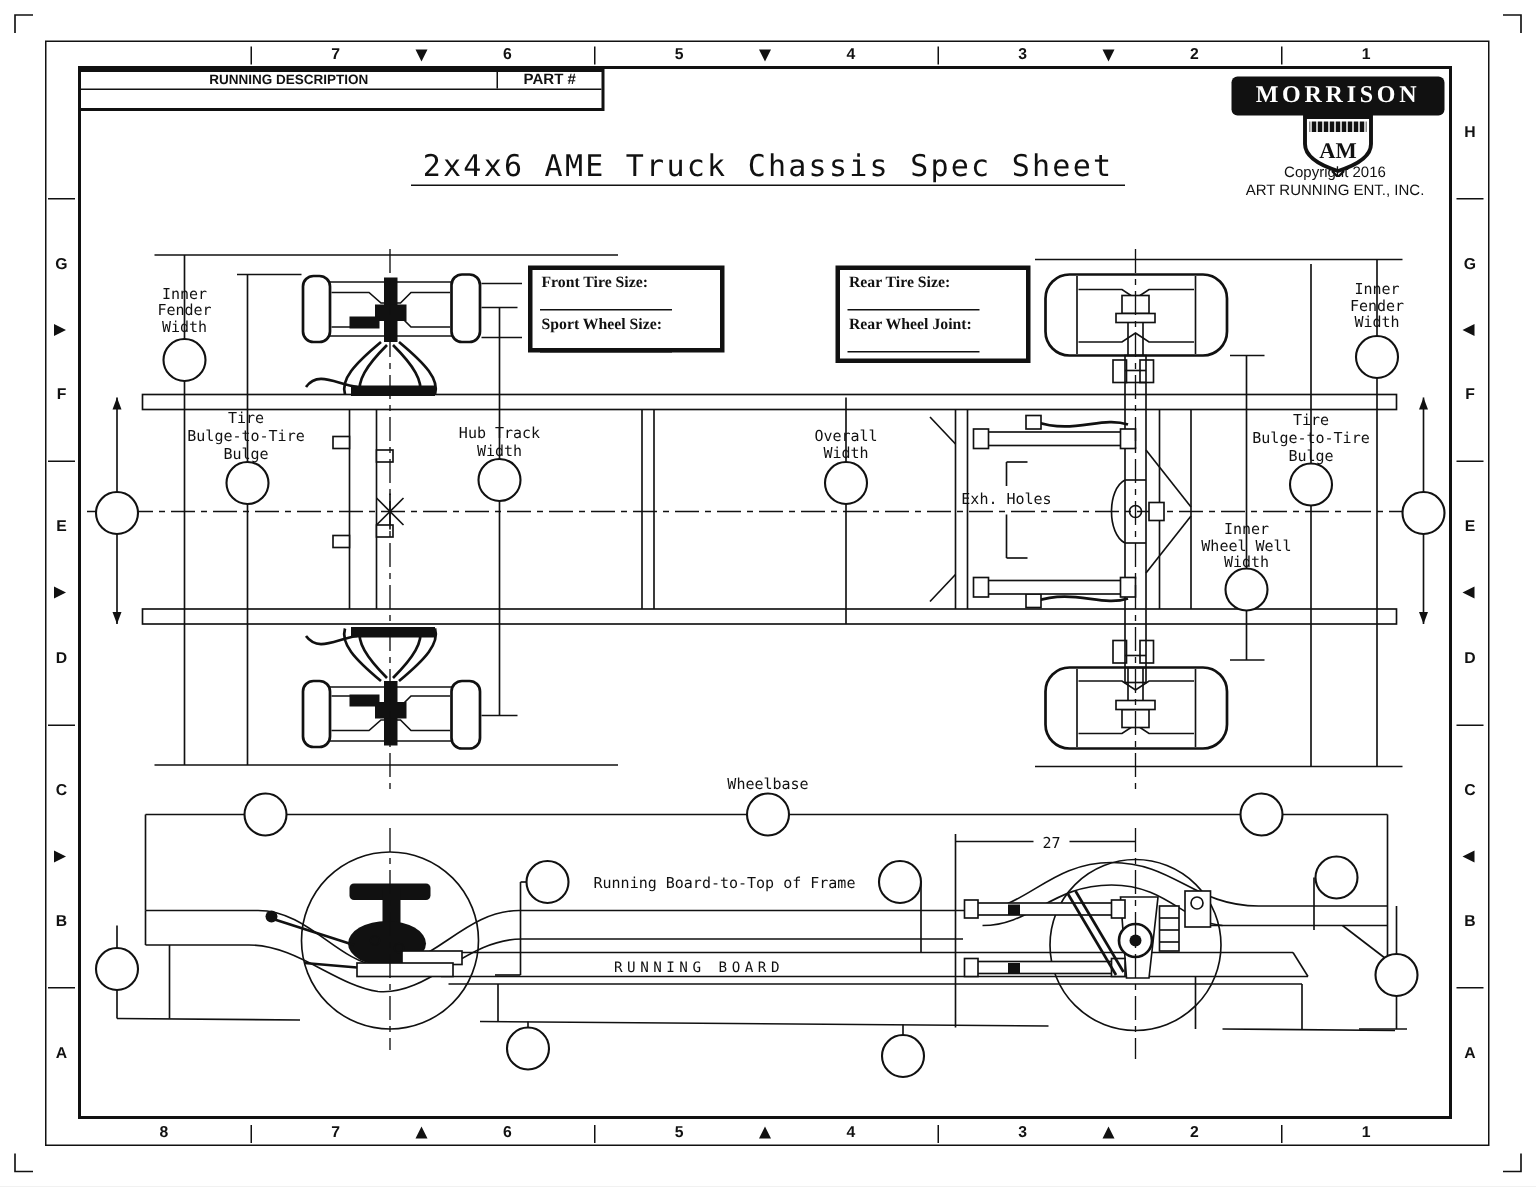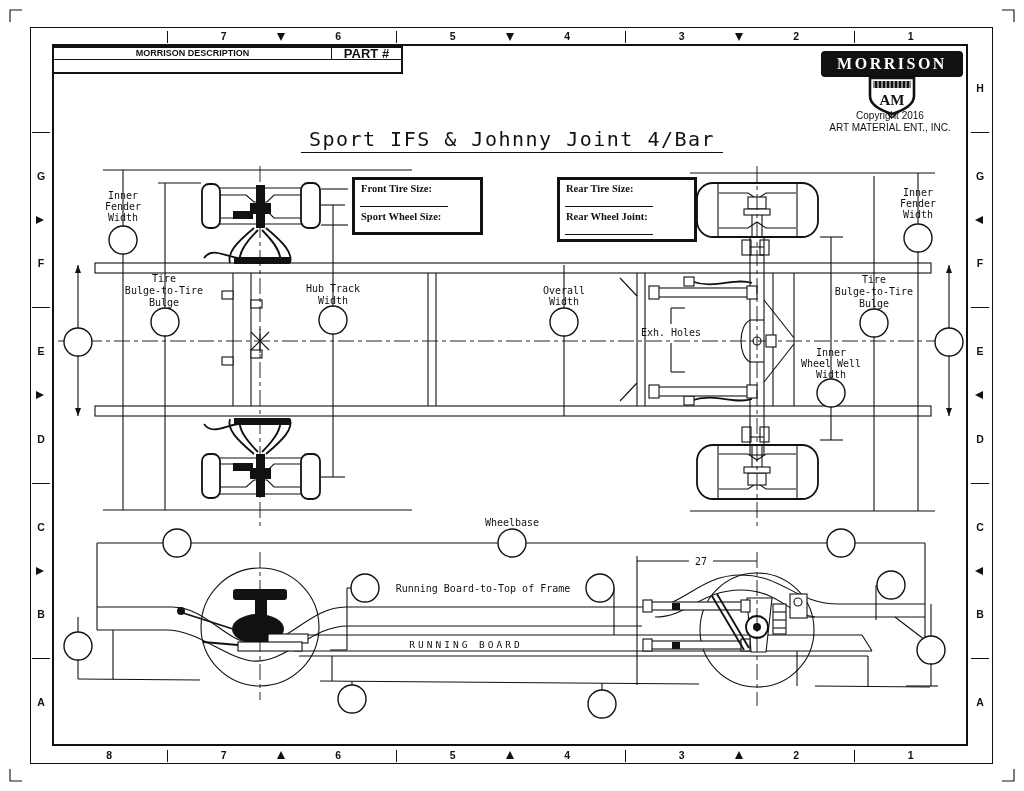--- a/index.html
+++ b/index.html
@@ -22,21 +22,21 @@
   .arr-down{position:absolute;top:4px;width:0;height:0;border-left:4px solid transparent;border-right:4px solid transparent;border-top:8px solid #111}
   .arr-up{position:absolute;top:3px;width:0;height:0;border-left:4px solid transparent;border-right:4px solid transparent;border-bottom:8px solid #111}
   .arr-right{position:absolute;left:6px;width:0;height:0;border-top:4px solid transparent;border-bottom:4px solid transparent;border-left:8px solid #111}
   .arr-left{position:absolute;left:6px;width:0;height:0;border-top:4px solid transparent;border-bottom:4px solid transparent;border-right:8px solid #111}
   
   .mat-table{position:absolute;left:52px;top:46px;width:351px;height:28px;border:2.2px solid #111;background:#fff;box-sizing:border-box}
   .mat-row{display:flex;box-sizing:border-box}
   .mat-row1{height:12px;border-bottom:1.6px solid #111}
   .mat-row2{height:12px}
   .mat-desc{width:278px;border-right:1.6px solid #111;text-align:center;font-size:9px;font-weight:bold;line-height:11px;box-sizing:border-box}
-  .mat-part{flex:1;text-align:center;font-size:13px;font-weight:bold;line-height:11px}
+  .mat-part{flex:1;text-align:center;font-size:10px;font-weight:bold;line-height:11px}
   .mat-part2{flex:1;text-align:center;font-size:7.5px;font-weight:bold;line-height:11px}
   
   .title-row{position:absolute;left:0;width:1024px;text-align:center}
   .title-text{display:inline-block;font-family:"DejaVu Sans Mono",monospace;font-size:20px;letter-spacing:1.5px;
               border-bottom:1.7px solid #111;padding:0 8px 1px 8px;white-space:nowrap}
   
   .logo-bar{position:absolute;left:821px;top:51px;width:142px;height:26px;background:#111;color:#fff;
             font-family:"Liberation Serif",serif;font-weight:bold;font-size:16px;letter-spacing:2.5px;
             display:flex;align-items:center;justify-content:center;border-radius:4px}
   .copyright{position:absolute;left:790px;width:200px;text-align:center;font-size:10px;font-weight:normal}
@@ -412,53 +412,53 @@
     <span class="htick" style="top:37.5%"></span>
     <span class="htick" style="top:62.5%"></span>
     <span class="htick" style="top:87.5%"></span>
     <span class="arr-left" style="top:calc(25% - 4px)"></span>
     <span class="arr-left" style="top:calc(50% - 4px)"></span>
     <span class="arr-left" style="top:calc(75% - 4px)"></span>
   </div>
 
   <div class="mat-table">
     <div class="mat-row mat-row1">
-      <span class="mat-desc">MORRISON DESCRIPTION</span>
+      <span class="mat-desc">RUNNING DESCRIPTION</span>
       <span class="mat-part">PART #</span>
     </div>
   </div>
 
-  <div class="title-row" style="top:127px">
-    <span class="title-text">Sport IFS &amp; Johnny Joint 4/Bar</span>
+  <div class="title-row" style="top:98px">
+    <span class="title-text">2x4x6 AME Truck Chassis Spec Sheet</span>
   </div>
 
   <div class="logo-bar">
     <span>MORRISON</span>
   </div>
   <svg class="abs" style="left:864px;top:76px" width="56" height="42" viewBox="0 0 56 42">
     <defs>
       <pattern id="hatch" width="4" height="8" patternUnits="userSpaceOnUse">
         <rect width="4" height="8" fill="#111"></rect>
           <line x1="2" y1="0" x2="2" y2="8" stroke="#fff" stroke-width="1"></line>
       </pattern>
     </defs>
     <path d="M6 2 H50 V20 Q50 31 28 38 Q6 31 6 20 Z" fill="#fff" stroke="#111" stroke-width="2.6"></path>
     <rect x="9" y="5" width="38" height="7" fill="url(#hatch)"></rect>
     <text x="28" y="29" text-anchor="middle" font-family="Liberation Serif,serif" font-weight="bold" font-size="15" fill="#111">AM</text>
     <path d="M24 38 L28 42 L32 38" fill="none" stroke="#111" stroke-width="1.6"></path>
   </svg>
   <div class="copyright" style="top:110px">Copyright 2016</div>
-  <div class="copyright" style="top:122px">ART MATERIAL ENT., INC.</div>
+  <div class="copyright" style="top:122px">ART RUNNING ENT., INC.</div>
 
   <div class="spec-box" style="left:352px;top:177px;width:131px;height:58px">
     <span class="sb-label" style="top:3px">Front Tire Size:</span>
     <span class="sb-line" style="top:26px"></span>
     <span class="sb-label" style="top:31px">Sport Wheel Size:</span>
     <span class="sb-line" style="top:54px"></span>
   </div>
-  <div class="spec-box" style="left:557px;top:177px;width:140px;height:65px">
+  <div class="spec-box" style="left:557px;top:177px;width:130px;height:65px">
     <span class="sb-label" style="top:3px">Rear Tire Size:</span>
     <span class="sb-line" style="top:26px"></span>
     <span class="sb-label" style="top:31px">Rear Wheel Joint:</span>
     <span class="sb-line" style="top:54px"></span>
   </div>
 
 </div>
 
 </body></html>

